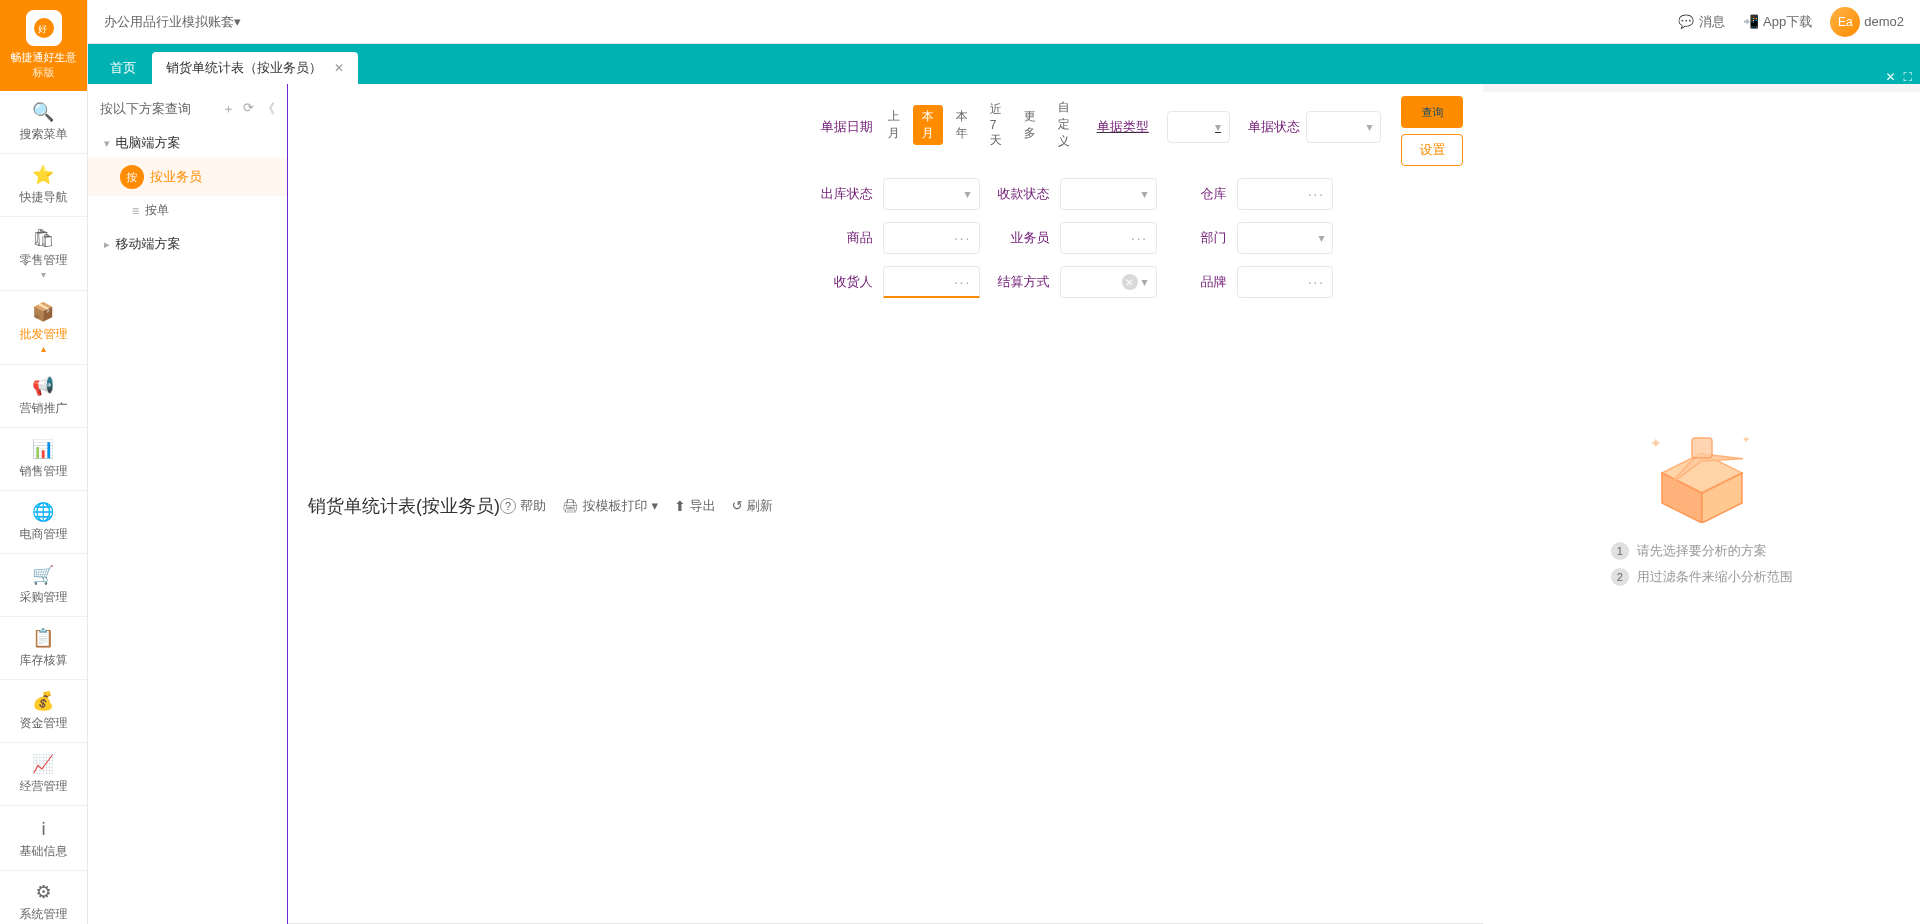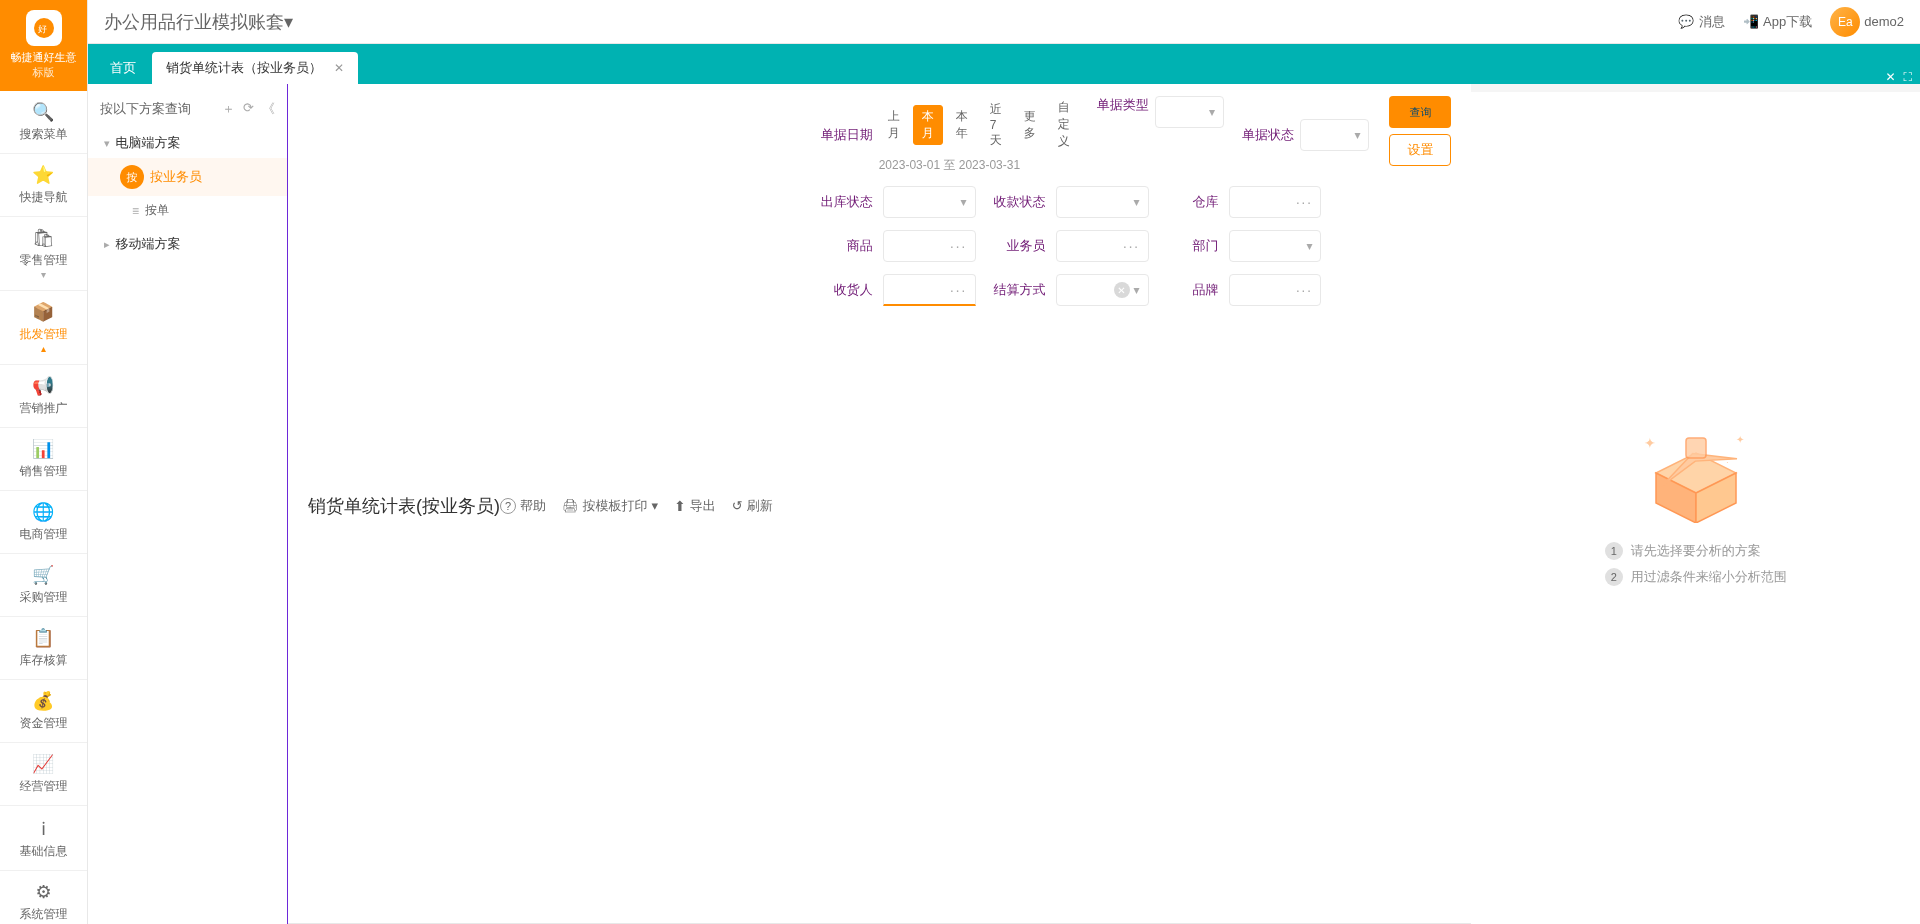--- a/index.html
+++ b/index.html
@@ -54,21 +54,21 @@
       height: 44px;
       background: #fff;
       border-bottom: 1px solid #e8e8e8;
       display: flex;
       align-items: center;
       justify-content: space-between;
       padding: 0 16px;
     }
     .top-header-left {
       display: flex; align-items: center; gap: 0;
-      color: #666; font-size: 18px;
+      color: #666; font-size: 13px;
     }
     .top-header-dropdown {
       cursor: pointer; color: #666;
     }
     .top-header-right {
       display: flex; align-items: center; gap: 18px; color: #666; font-size: 13px;
     }
     .top-header-right-item { display: flex; align-items: center; gap: 4px; cursor: pointer; }
     .avatar {
       width: 30px; height: 30px; border-radius: 50%;
@@ -400,25 +400,24 @@
               <span class="filter-label">单据日期</span>
               <div style="display:flex;flex-direction:column;flex:1;">
                 <div style="display:flex;gap:4px;align-items:center;margin-bottom:4px;">
                   <span class="date-quicksel-btn">上月</span>
                   <span class="date-quicksel-btn active">本月</span>
                   <span class="date-quicksel-btn">本年</span>
                   <span class="date-quicksel-btn">近7天</span>
                   <span class="date-quicksel-btn">更多</span>
                   <span class="date-quicksel-btn">自定义</span>
                 </div>
-                <span class="date-range-text">2023-03-01 至 2023-03-31</span>
               </div>
             </div>
 
-            <div style="display:flex;align-items:flex-start;gap:6px;flex:1;">
+            <div style="display:flex;align-items:center;gap:18px;flex:1;text-decoration:underline;">
               <span class="filter-label">单据类型</span>
               <div class="filter-field">
                 <span class="field-arrow">▾</span>
               </div>
             </div>
 
             <div style="display:flex;align-items:center;gap:6px;flex:1;">
               <span class="filter-label">单据状态</span>
               <div class="filter-field">
                 <span class="field-arrow">▾</span>

